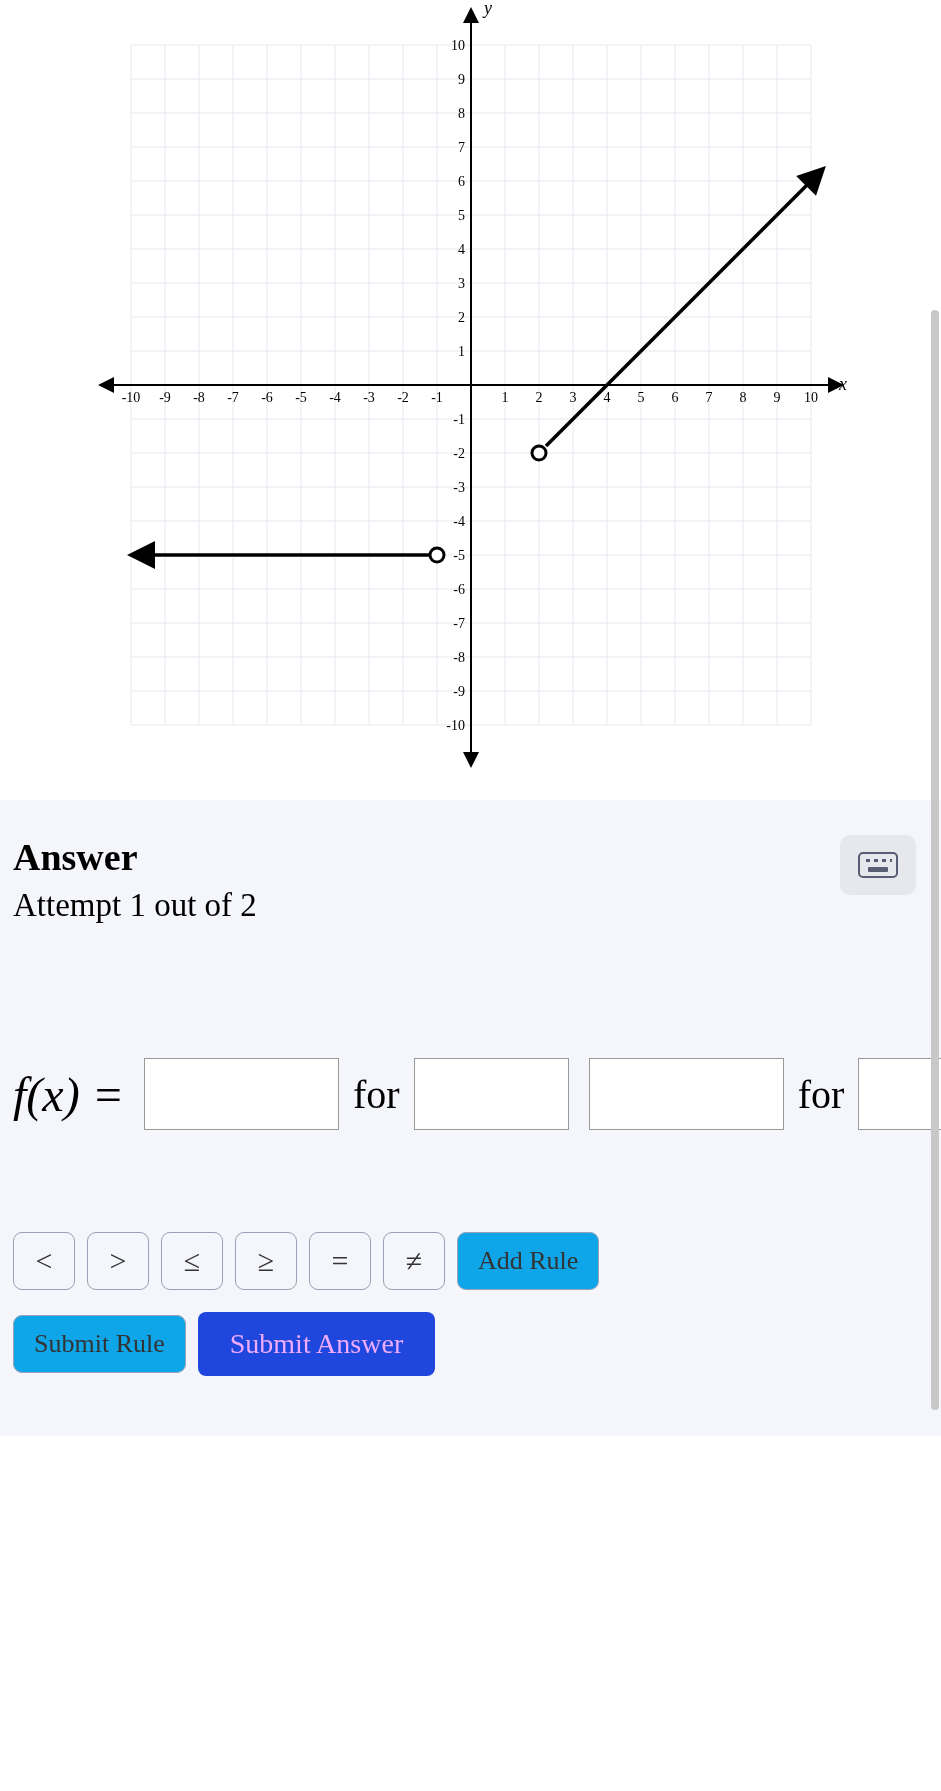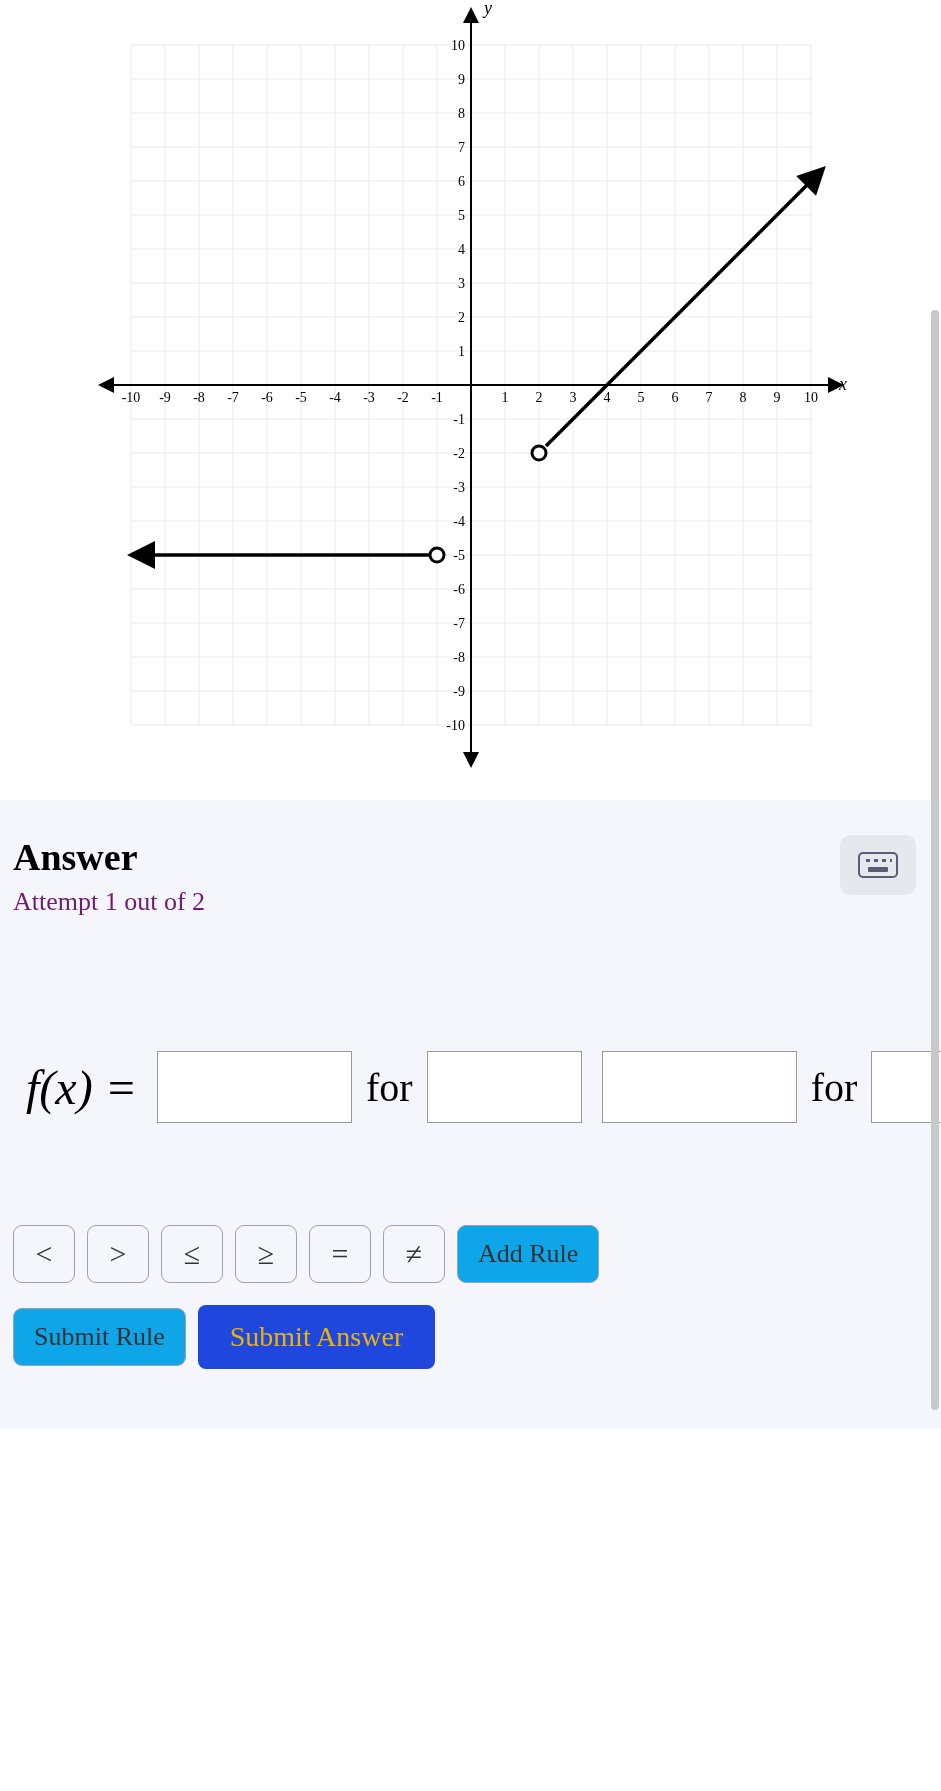--- a/index.html
+++ b/index.html
@@ -25,22 +25,22 @@
     justify-content: space-between;
     align-items: flex-start;
   }
   .answer-title {
     font-size: 38px;
     font-weight: bold;
     margin: 0;
     color: #000;
   }
   .attempt-text {
-    font-size: 26px;
-    color: #701a75;
+    font-size: 33px;
+    color: #000000;
     margin-top: 8px;
   }
   .keyboard-btn {
     width: 76px;
     height: 60px;
     background: #e6e8ee;
     border-radius: 10px;
     display: flex;
     align-items: center;
     justify-content: center;
@@ -67,21 +67,20 @@
     bottom: 4px; left: 8px; right: 8px;
     height: 5px;
     background: #5a5e74;
     border-radius: 1px;
   }
   .piecewise-container {
     display: flex;
     align-items: center;
     margin-top: 70px;
     font-family: 'Times New Roman', serif;
-    margin-left: 13px;
   }
   .fx-label {
     font-size: 48px;
     font-style: italic;
     white-space: nowrap;
   }
   .brace-svg {
     margin: 0 8px 0 12px;
   }
   .rules-col {
@@ -144,21 +143,21 @@
     font-family: Georgia, serif;
     padding: 0 20px;
     display: flex;
     align-items: center;
     cursor: pointer;
     color: #333;
   }
   .submit-btn {
     height: 64px;
     background: #1f47dd;
-    color: #eab308;
+    color: #f0abfc;
     border: none;
     border-radius: 8px;
     font-size: 28px;
     font-family: Georgia, serif;
     padding: 0 32px;
     display: flex;
     align-items: center;
     cursor: pointer;
   }
   .scroll-track {

